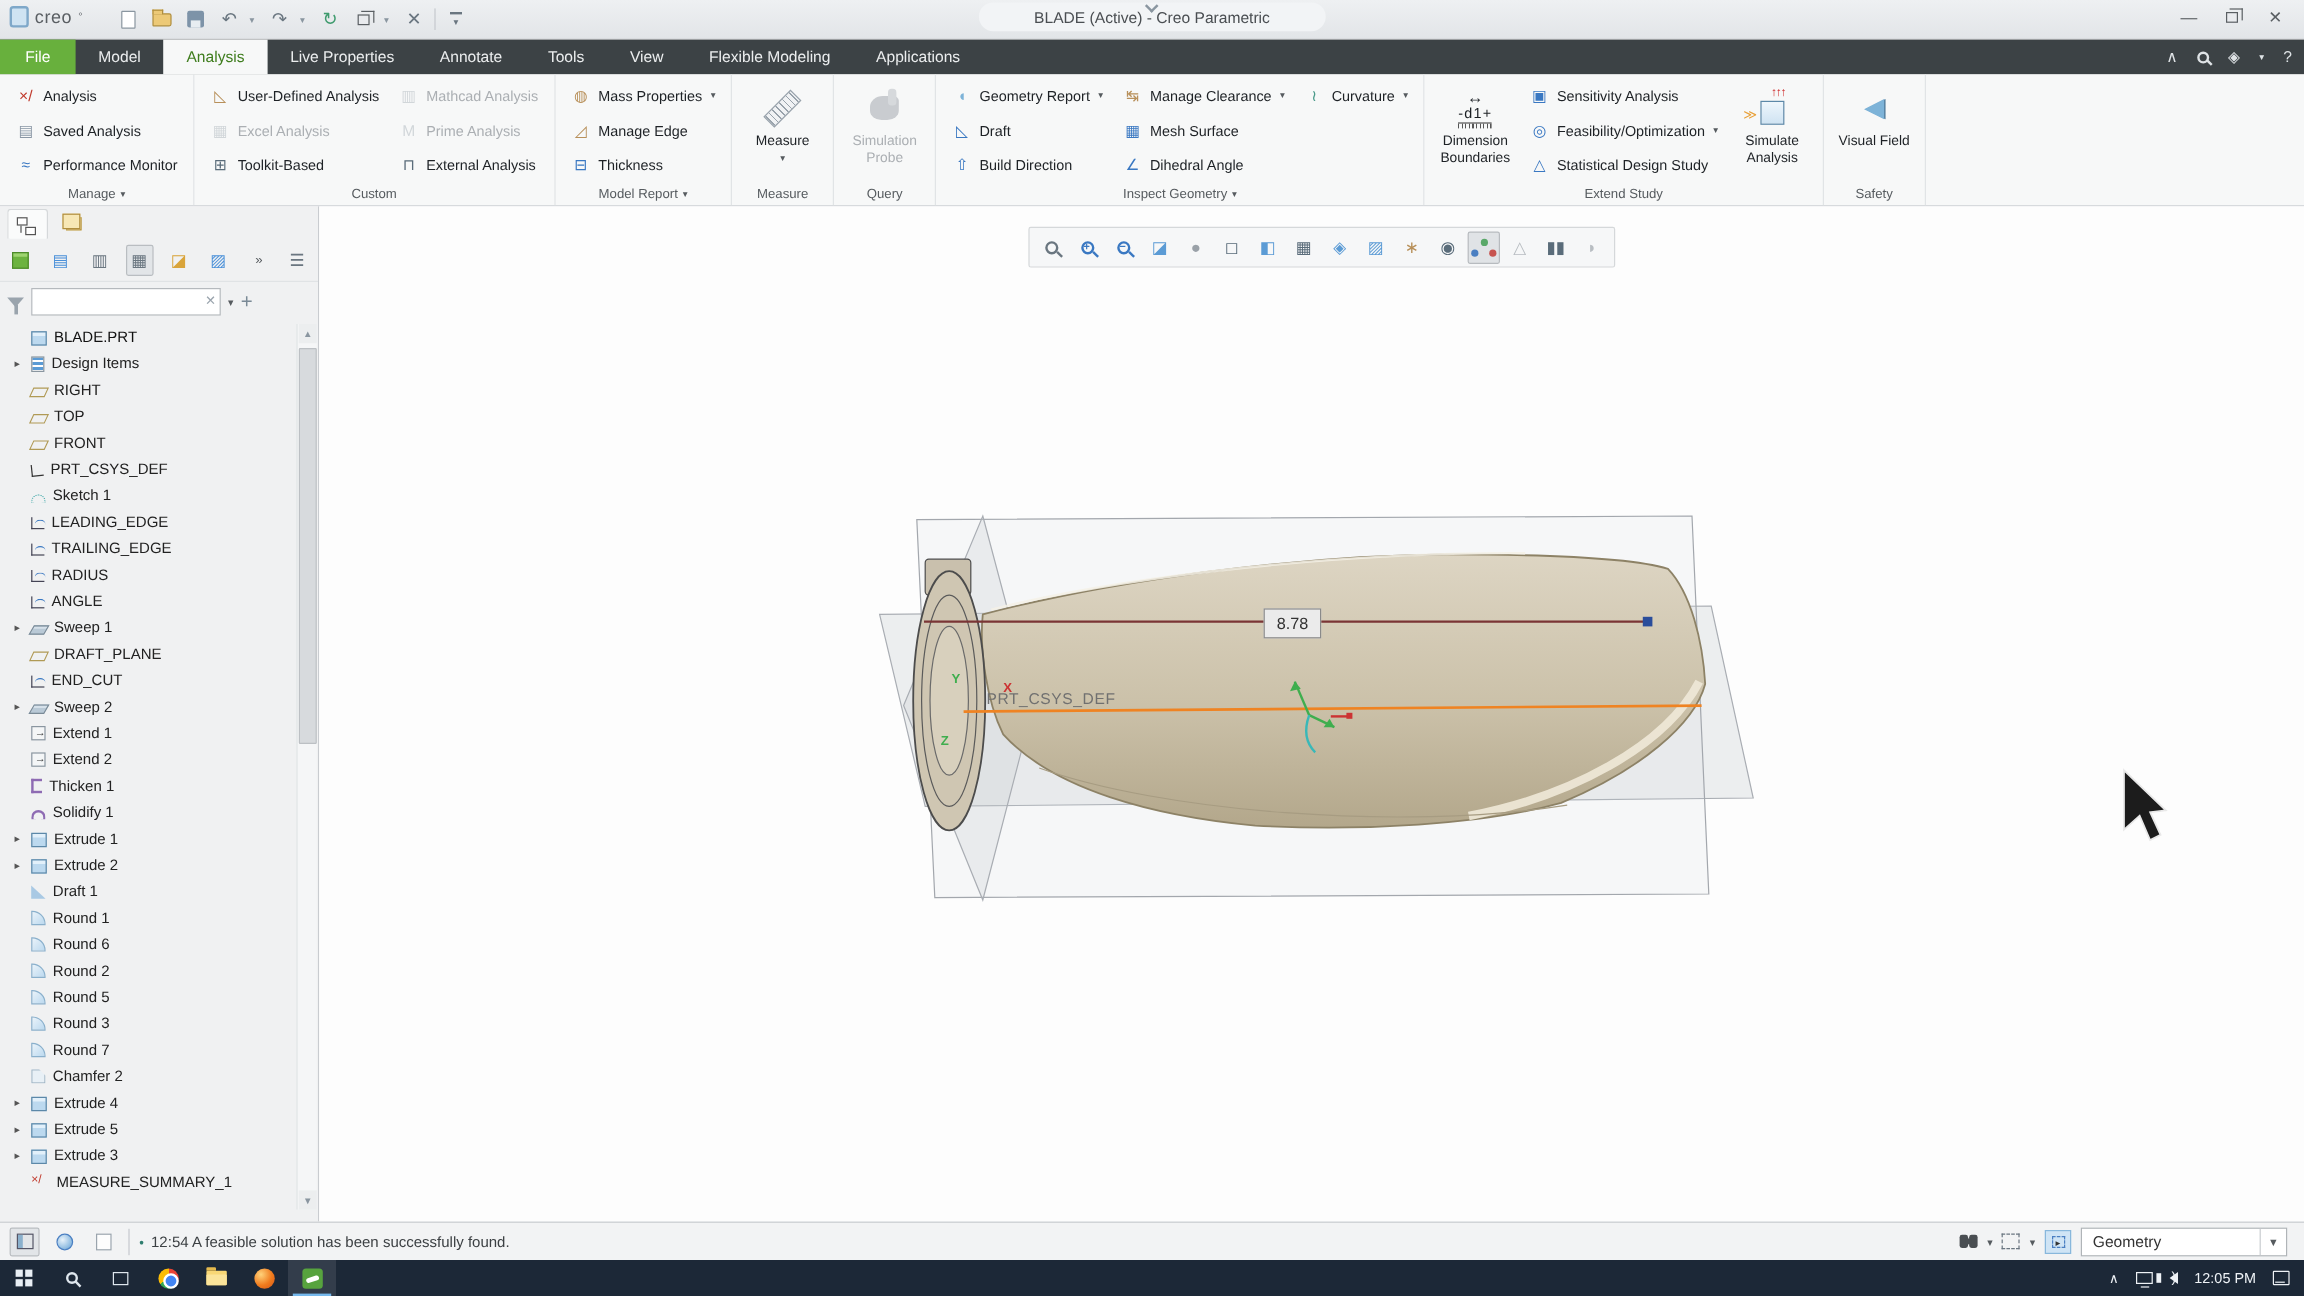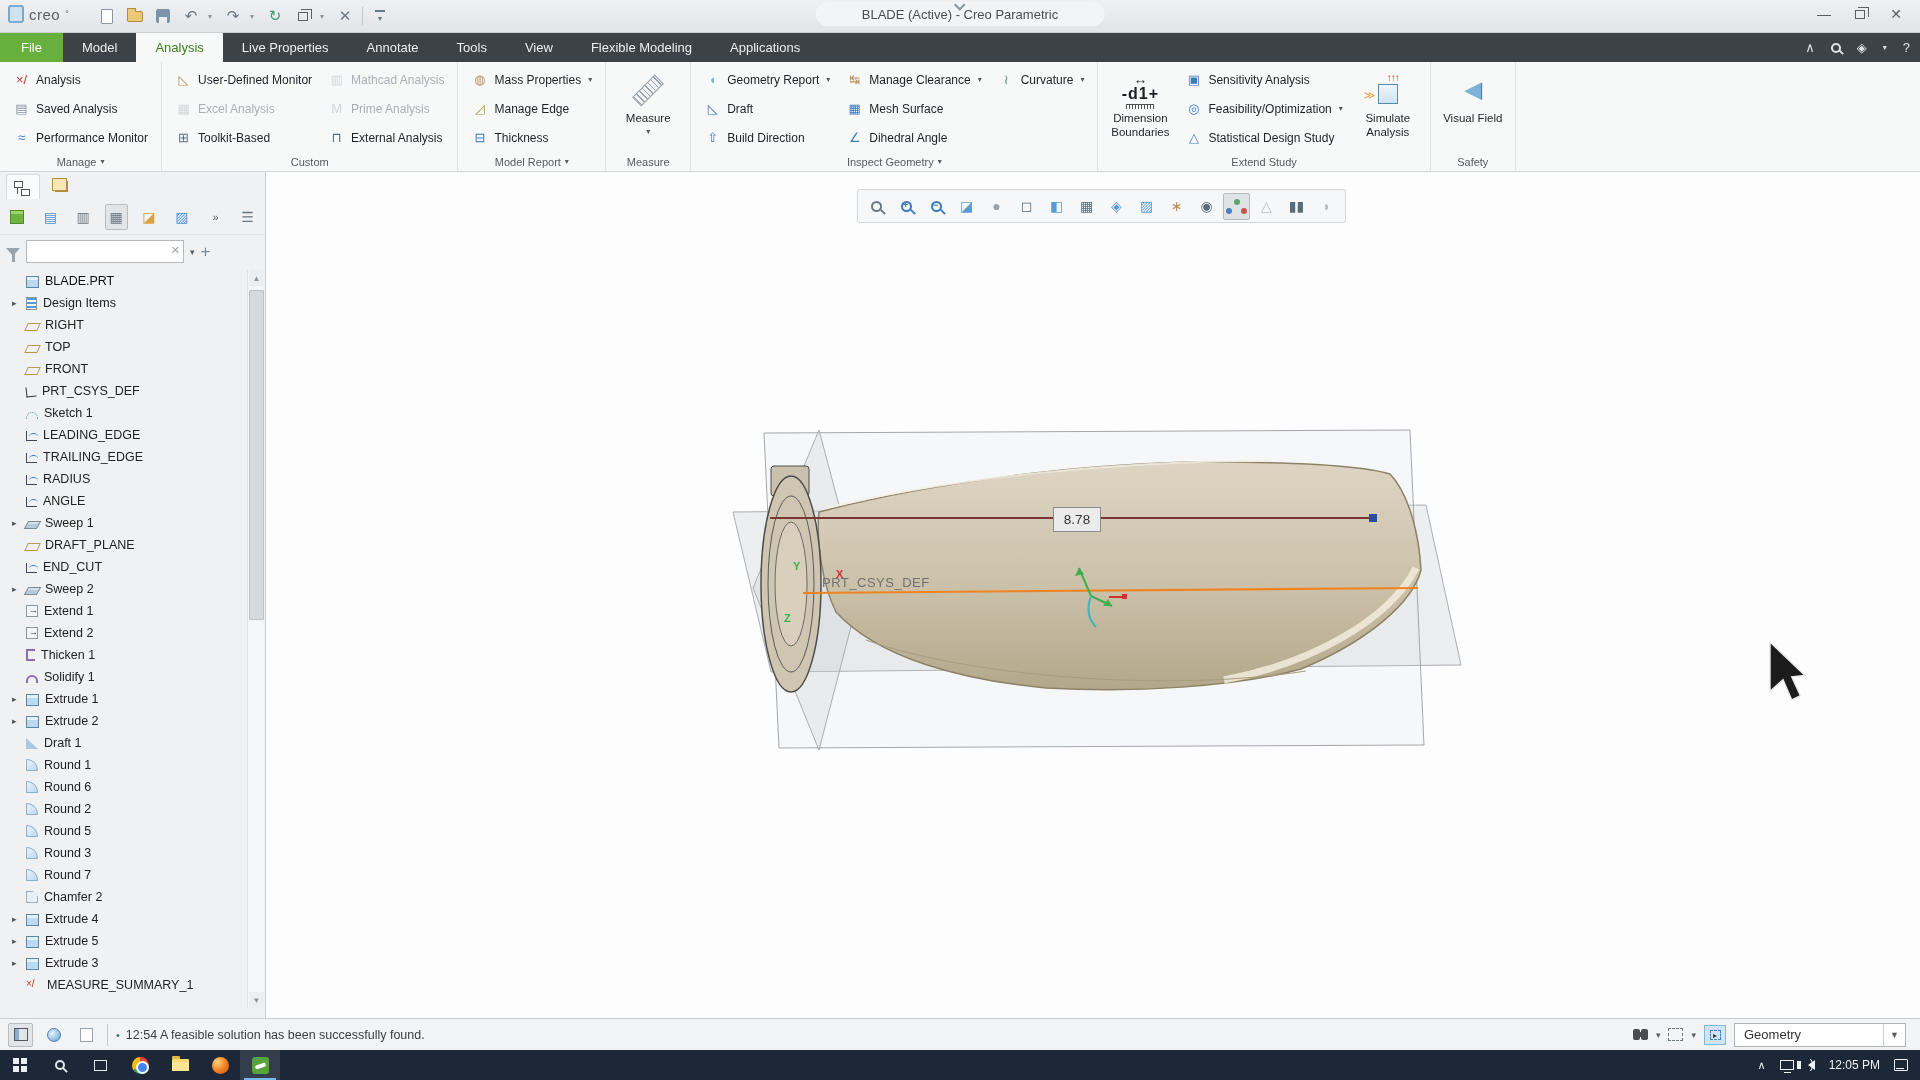--- a/index.html
+++ b/index.html
@@ -64,21 +64,21 @@
   .rbig-icon { height:42px; display:flex; align-items:center; justify-content:center; }
   .rbig-label { font-size:11.5px; color:#1e2226; text-align:center; line-height:1.25; }
   .rbig.disabled .rbig-label { color:#abafb3; }
   .rbig .caret { font-size:8px; color:#565b5f; margin-top:2px; }
   .big-ruler { width:32px; height:13px; background:#f0f2f4; border:1px solid #98a2ab; transform:rotate(-45deg);
     background-image:repeating-linear-gradient(90deg,#98a2ab 0 1px,transparent 1px 4px); }
   .big-probe { width:24px; height:20px; background:#c9ccd0; border-radius:45% 20% 40% 40%; position:relative; }
   .big-probe:after { content:""; position:absolute; right:2px; top:-6px; width:7px; height:14px; background:#d6d9dc; border-radius:3px; }
   .dimb { display:flex; flex-direction:column; align-items:center; line-height:1; }
   .dimb-arrow { font-size:14px; color:#2a2e32; }
-  .dimb-text { font-size:16px; font-weight:bold; color:#1a1e22; letter-spacing:1px; }
+  .dimb-text { font-size:12px; font-weight:normal; color:#1a1e22; letter-spacing:1px; }
   .dimb-ruler { width:28px; height:5px; border-top:1px solid #555; margin-top:2px;
     background:repeating-linear-gradient(90deg,#555 0 1px,transparent 1px 3px); }
   .sim-cube { width:20px; height:20px; background:linear-gradient(#eef6fc,#cfe3f2); border:1px solid #5c88a8; position:relative; margin-top:8px; }
   .sim-up { position:absolute; top:-13px; right:-2px; color:#cc2222; font-size:10px; font-style:normal; letter-spacing:-1px; }
   .sim-left { position:absolute; left:-15px; top:4px; color:#e8a13a; font-size:11px; font-style:normal; }
   .vf { font-size:22px; color:#7db3d8; text-shadow:1px 0 #4a7494; }
 
   
   .main { position:absolute; left:0; top:172px; width:1920px; height:846px; display:flex; }
   .left-panel { width:266px; height:100%; background:#f0f1f2; border-right:1px solid #c9ccd0; position:relative; }
@@ -317,21 +317,21 @@
       <div class="rg-label">
         <span>Manage</span>
         <span class="caret">▾</span>
       </div>
     </div>
     <div class="rgroup">
       <div class="rg-content">
         <div class="rcol">
           <div class="rbtn">
             <span class="rglyph" style="color: rgb(184, 144, 90);">◺</span>
-            <span class="rlabel">User-Defined Monitor</span>
+            <span class="rlabel">User-Defined Analysis</span>
           </div>
           <div class="rbtn disabled">
             <span class="rglyph" style="color: rgb(154, 165, 173);">▦</span>
             <span class="rlabel">Excel Analysis</span>
           </div>
           <div class="rbtn">
             <span class="rglyph" style="color: rgb(90, 108, 122);">⊞</span>
             <span class="rlabel">Toolkit-Based</span>
           </div>
         </div>
@@ -382,20 +382,33 @@
         <div class="rbig">
           <div class="rbig-icon">
             <span class="big-ruler"></span>
           </div>
           <div class="rbig-label">Measure</div>
           <span class="caret">▾</span>
         </div>
       </div>
       <div class="rg-label">
         <span>Measure</span>
+      </div>
+    </div>
+    <div class="rgroup">
+      <div class="rg-content">
+        <div class="rbig disabled">
+          <div class="rbig-icon">
+            <span class="big-probe"></span>
+          </div>
+          <div class="rbig-label">Simulation Probe</div>
+        </div>
+      </div>
+      <div class="rg-label">
+        <span>Query</span>
       </div>
     </div>
     <div class="rgroup">
       <div class="rg-content">
         <div class="rcol">
           <div class="rbtn">
             <span class="rglyph" style="color: rgb(125, 179, 216);">◖</span>
             <span class="rlabel">Geometry Report</span>
             <span class="caret">▾</span>
           </div>

